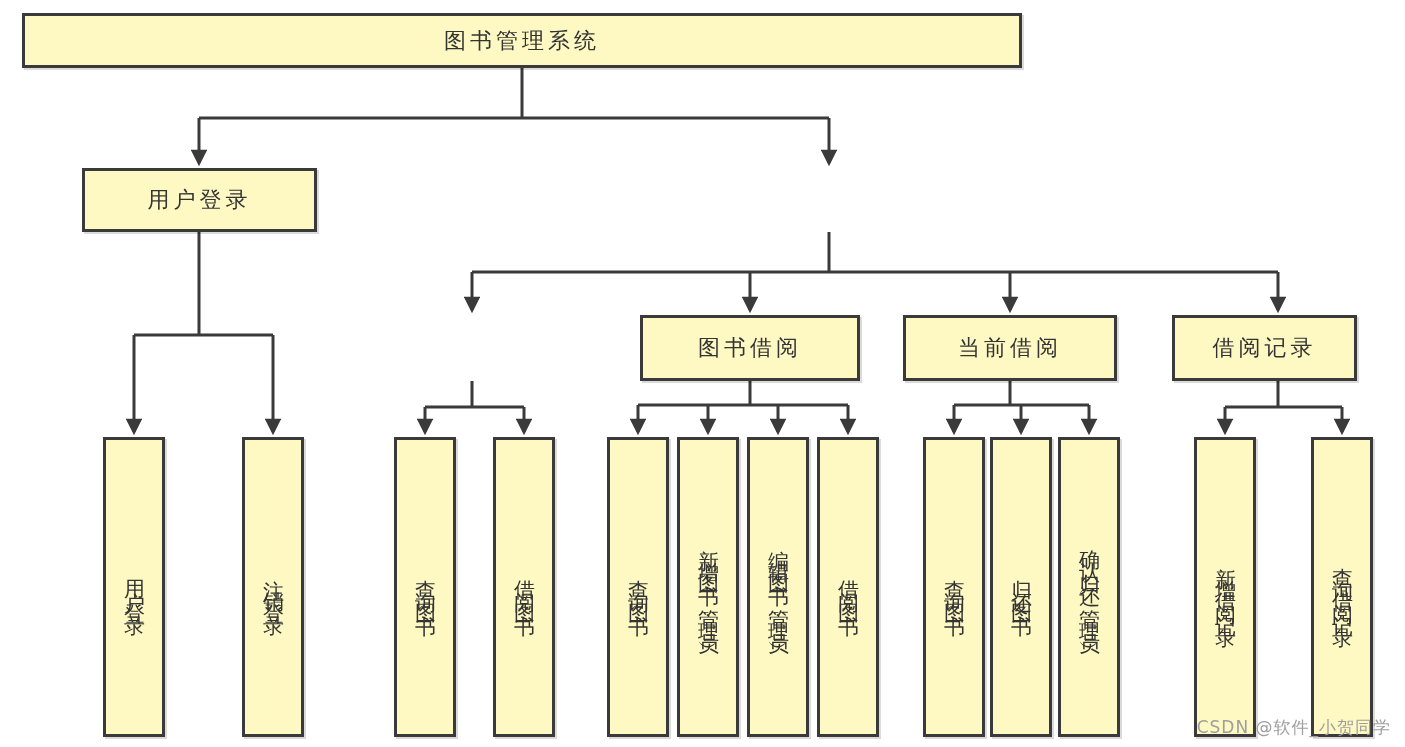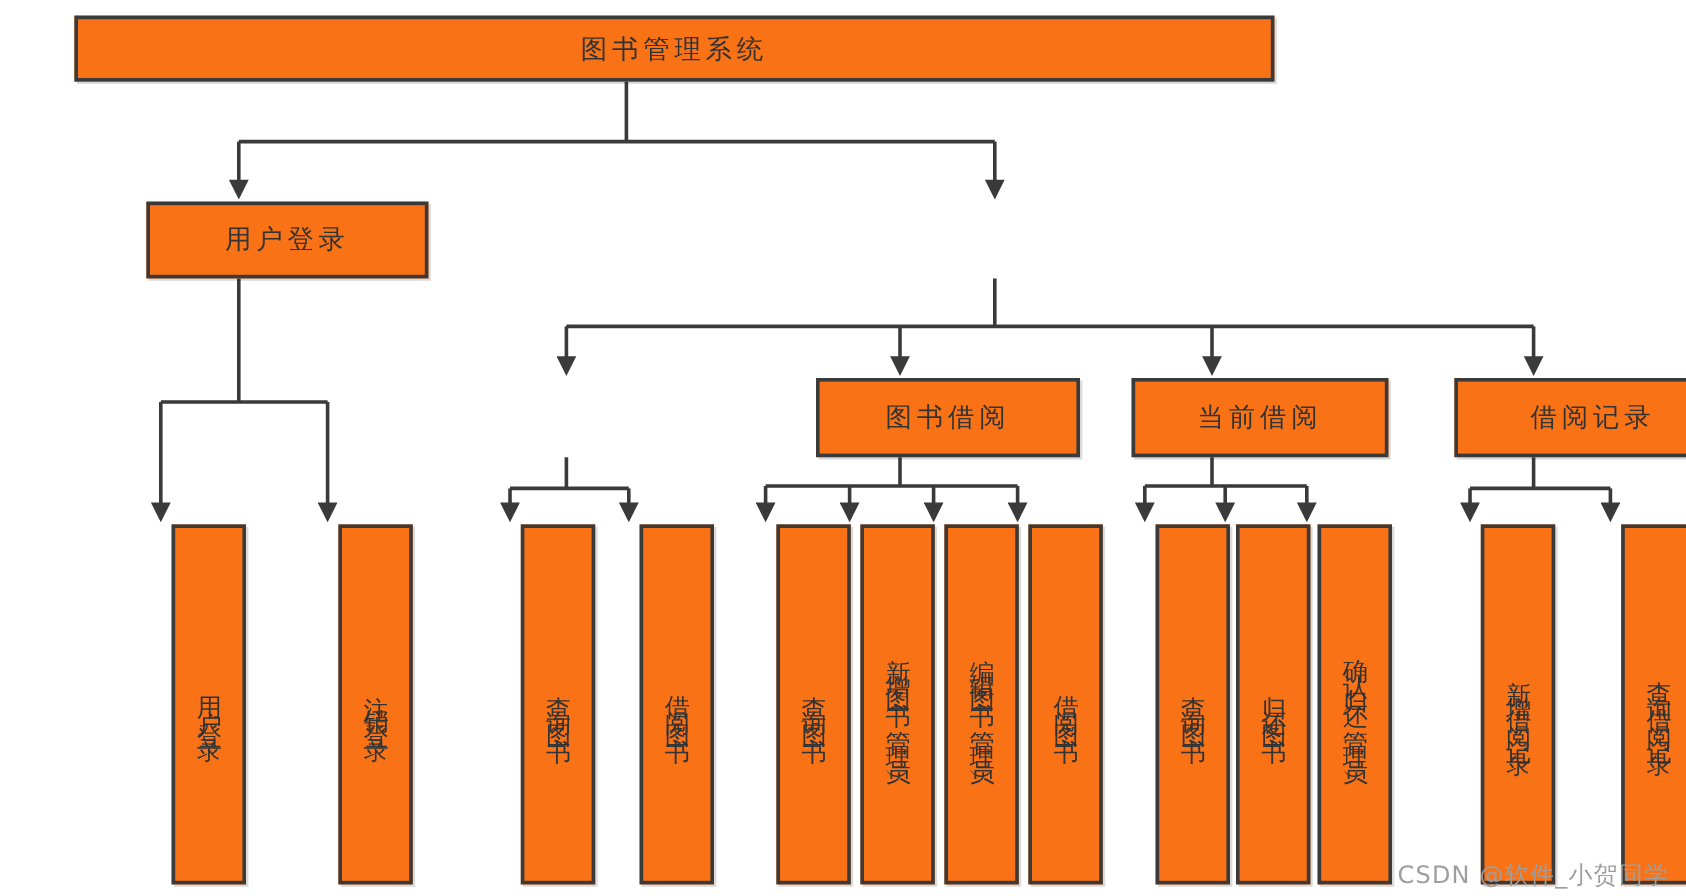--- a/index.html
+++ b/index.html
@@ -3,35 +3,34 @@
 <meta charset="utf-8">
 <style>
   html,body{margin:0;padding:0;background:#ffffff;}
   body{
     width:1405px;height:747px;position:relative;overflow:hidden;
     font-family:"DejaVu Sans","Liberation Sans",sans-serif;
   }
   #canvas{position:absolute;left:0;top:0;width:1405px;height:747px;}
   svg.wires{position:absolute;left:0;top:0;z-index:1;}
   .node{
-    position:absolute;box-sizing:border-box;background:#f97316;
+    position:absolute;box-sizing:border-box;background:#fef9c3;
     border:3px solid #3a3a3a;box-shadow:2px 2px 0 rgba(0,0,0,0.14);
     display:flex;align-items:center;justify-content:center;z-index:2;
     color:#333333;
-    margin-left:40px;
   }
   .hlabel{font-size:22px;letter-spacing:4px;white-space:nowrap;}
   .leaf{width:62px;height:300px;}
   .vtext{
     writing-mode:vertical-rl;text-orientation:mixed;
     font-size:21px;line-height:1;letter-spacing:12px;color:#333333;
   }
   .watermark{
     position:absolute;right:14px;top:716px;z-index:3;
-    font-size:20px;color:#9e9e9e;letter-spacing:1px;white-space:nowrap;
+    font-size:17px;color:#9e9e9e;letter-spacing:1px;white-space:nowrap;
   }
 </style>
 </head>
 <body>
 
 <div id="canvas">
 
   <svg class="wires" width="1405" height="747" viewBox="0 0 1405 747">
     <defs>
       <marker id="arw" viewBox="0 0 10 10" refX="8" refY="5" markerWidth="7" markerHeight="5.5" orient="auto">
@@ -69,21 +68,21 @@
       <path d="M1342,407 V432" marker-end="url(#arw)"></path>
     </g>
   </svg>
 
   <div class="node hlabel" style="left:22px;top:13px;width:1000px;height:55px">图书管理系统</div>
 
   <div class="node hlabel" style="left:82px;top:168px;width:235px;height:64px">用户登录</div>
 
   <div class="node hlabel" style="left:640px;top:315px;width:220px;height:66px">图书借阅</div>
   <div class="node hlabel" style="left:903px;top:315px;width:214px;height:66px">当前借阅</div>
-  <div class="node hlabel" style="left:1172px;top:315px;width:231px;height:66px">借阅记录</div>
+  <div class="node hlabel" style="left:1172px;top:315px;width:185px;height:66px">借阅记录</div>
 
   <div class="node leaf" style="left:103px;top:437px">
     <span class="vtext">用户登录</span>
   </div>
   <div class="node leaf" style="left:242px;top:437px">
     <span class="vtext">注销登录</span>
   </div>
 
   <div class="node leaf" style="left:394px;top:437px">
     <span class="vtext">查询图书</span>

